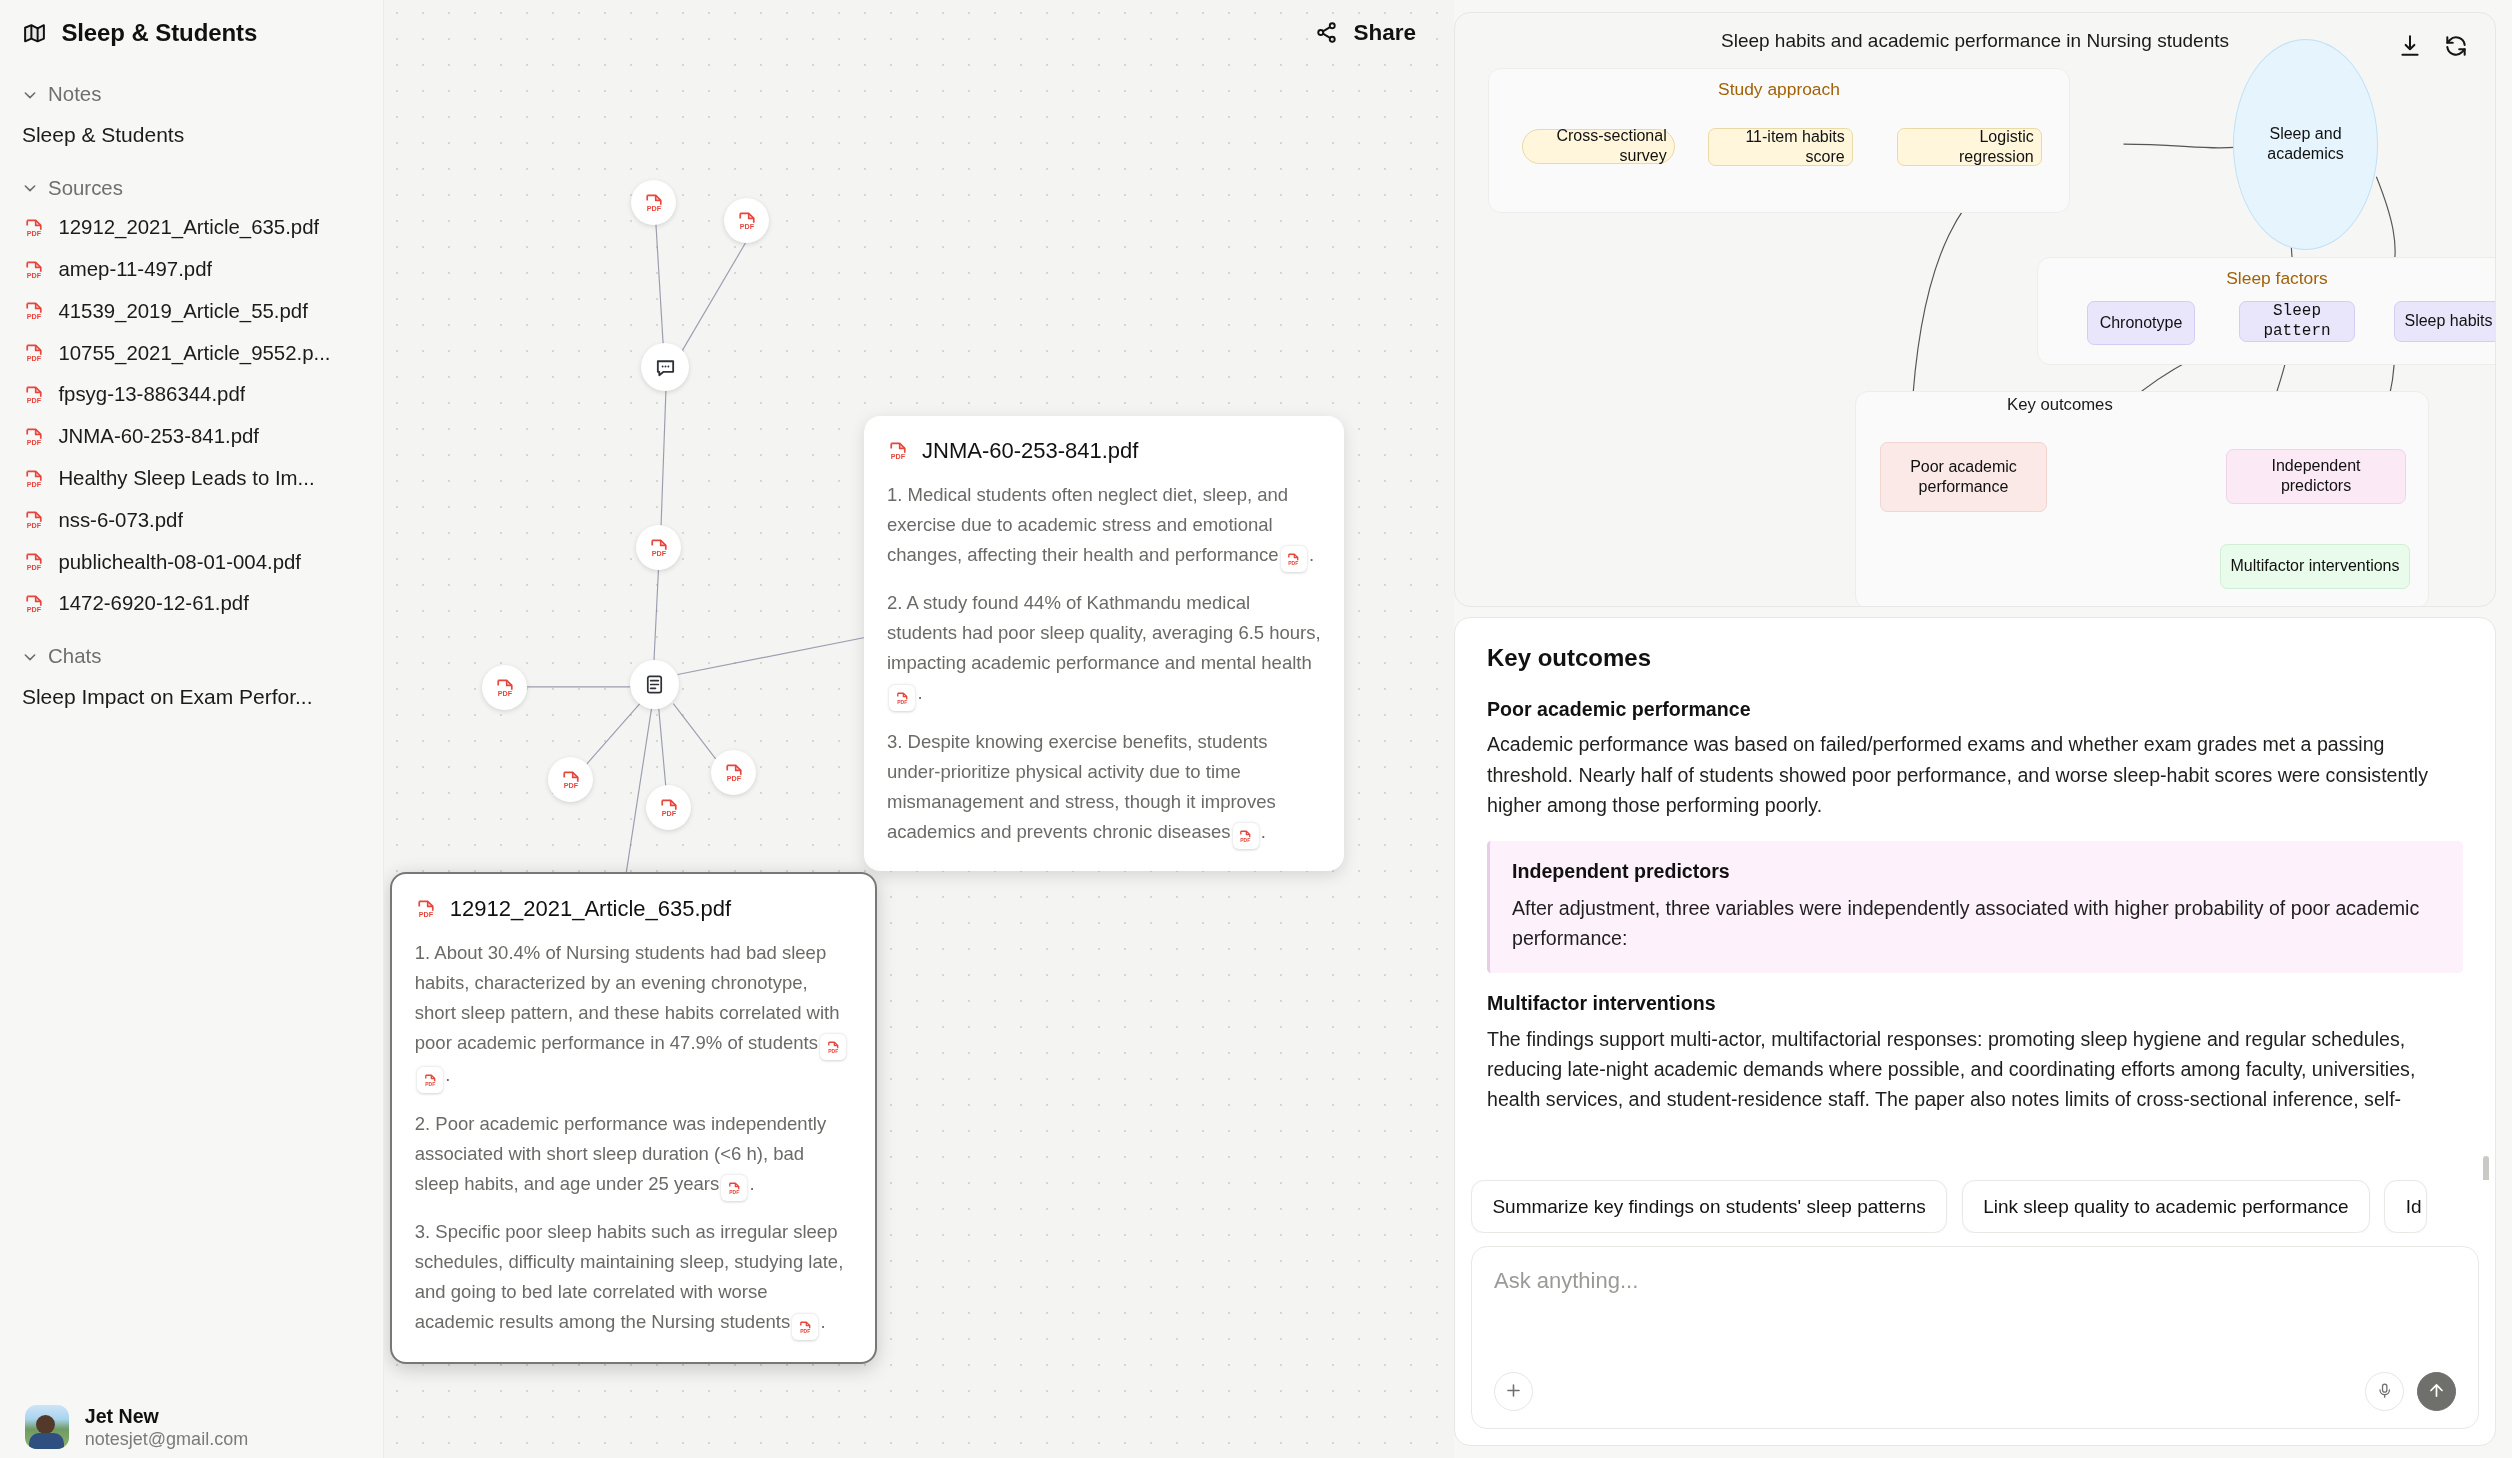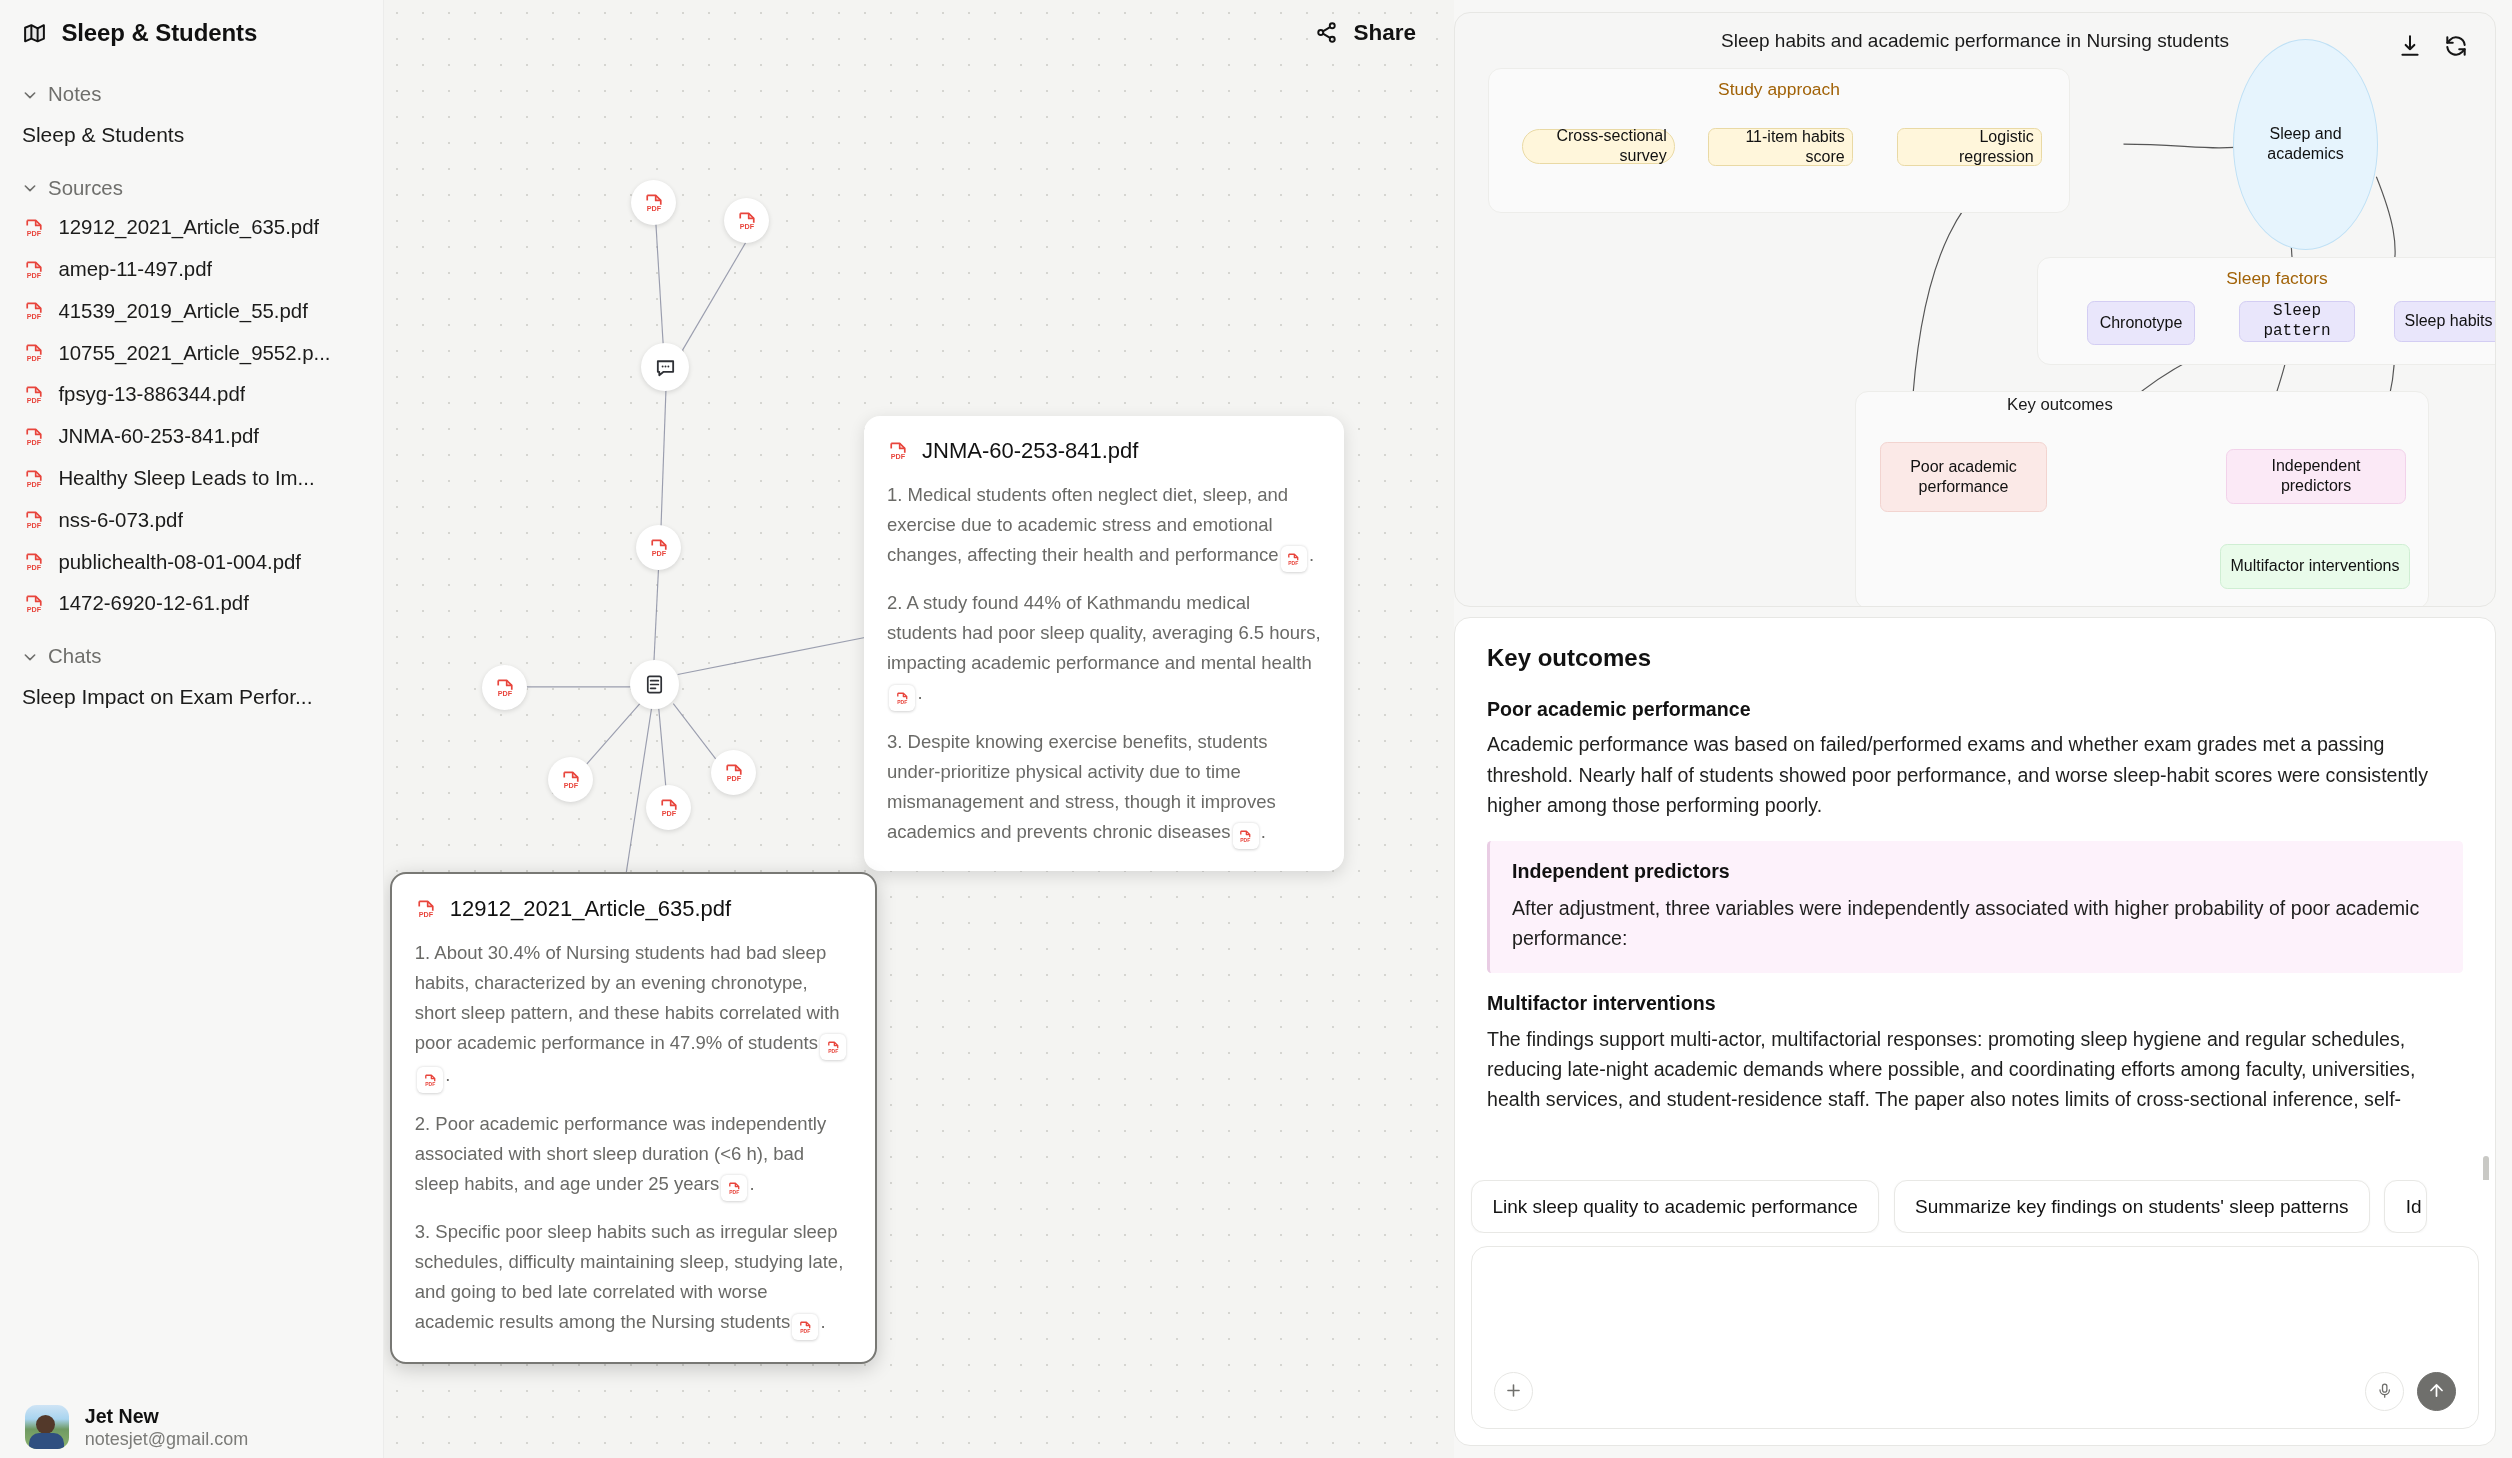--- a/index.html
+++ b/index.html
@@ -649,26 +649,27 @@
 
         <div class="mi-block">
           <div class="k-h2">Multifactor interventions</div>
           <div class="k-p">The findings support multi-actor, multifactorial responses: promoting sleep hygiene and regular schedules, reducing late-night academic demands where possible, and coordinating efforts among faculty, universities, health services, and student-residence staff. The paper also notes limits of cross-sectional inference, self-</div>
         </div>
 
         <div class="vscroll"></div>
       </div>
 
       <div class="chips">
+        <div class="chip">Summarize key findings on students' sleep patterns</div>
         <div class="chip">Link sleep quality to academic performance</div>
-        <div class="chip">Summarize key findings on students' sleep patterns</div>
         <div class="chip clipped">Id</div>
       </div>
 
       <div class="composer">
+        <div class="composer-ph">Ask anything...</div>
         <div class="comp-left">
           <div class="rnd-btn">
             <span>
               <svg width="19" height="19" viewBox="0 0 24 24" fill="none" stroke="#6f6f6c" stroke-width="2" stroke-linecap="round">
                   <path d="M12 5v14M5 12h14"></path>
                 </svg>
             </span>
           </div>
         </div>
         <div class="comp-right">

